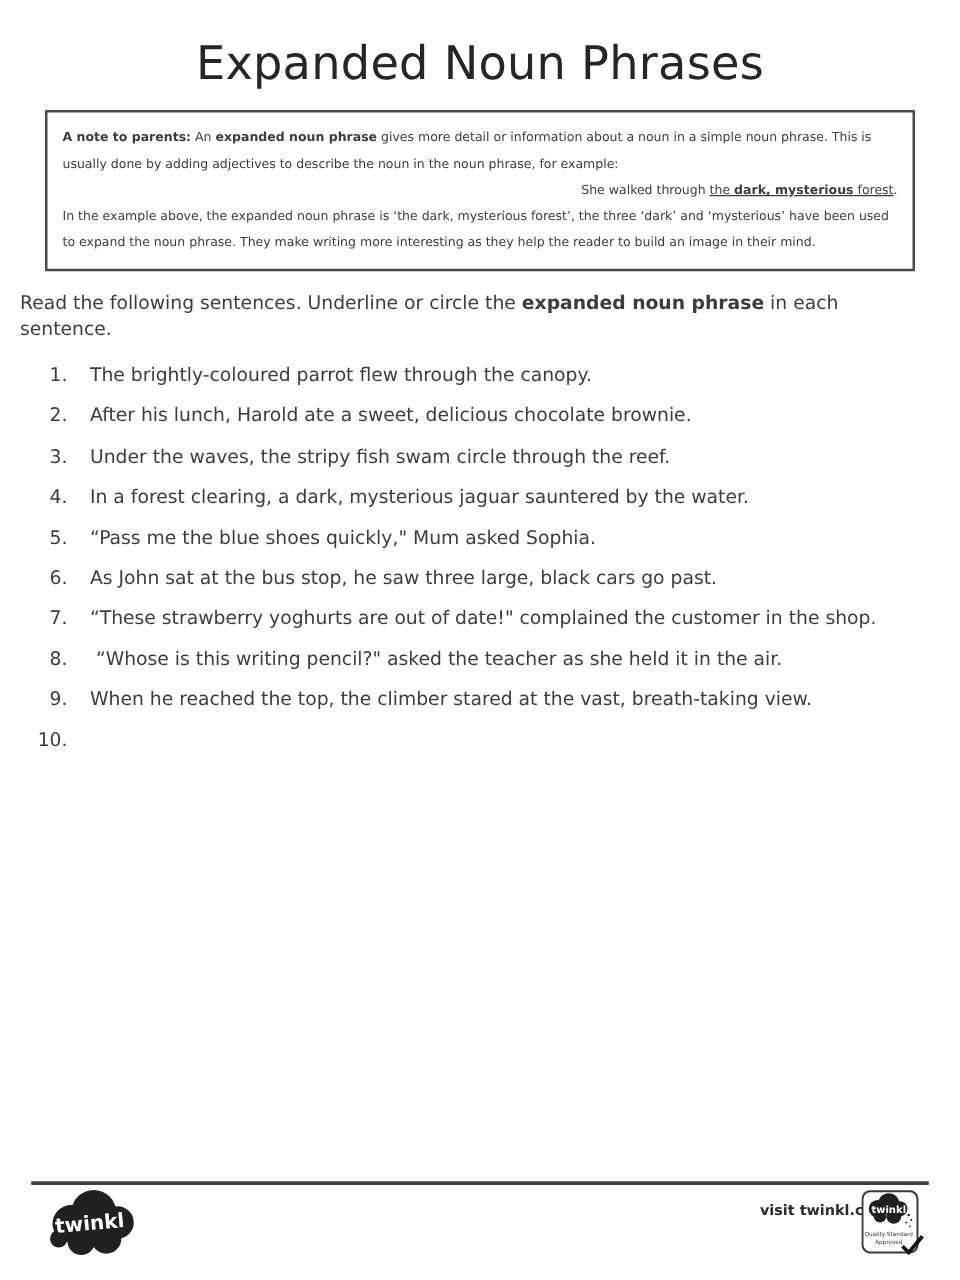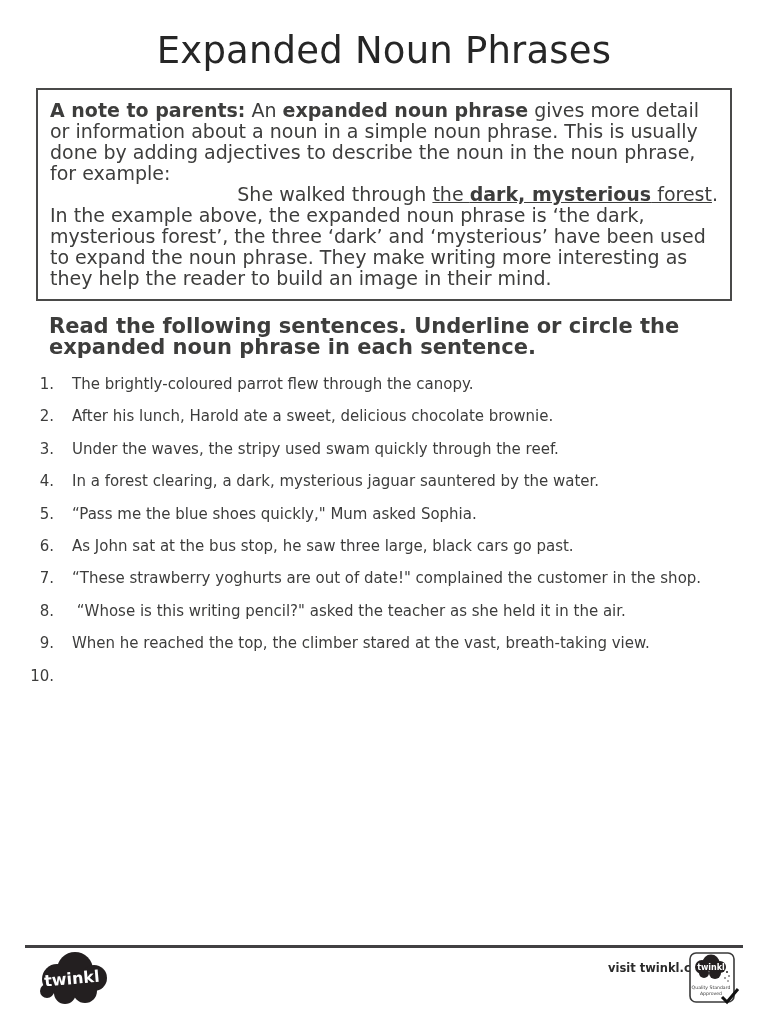--- a/index.html
+++ b/index.html
@@ -17,35 +17,34 @@
     font-size: 37px;
     font-weight: normal;
     color: #262626;
     letter-spacing: 0.2px;
     line-height: 50px;
   }
   .note-box {
     margin: 12px 36px 0 36px;
     border: 2px solid #4a4a49;
     padding: 10px 12px;
-    font-size: 19px;
+    font-size: 10px;
     line-height: 21px;
   }
   .note-box p { margin: 0; }
   .rich { white-space: pre-wrap; }
   .example-line {
     text-align: right;
     margin: 3px 0;
   }
   .u { text-decoration: underline; }
   .instruction {
-    margin: 15px 33px 0 49px;
-    font-size: 21px;
+    margin: 15px 33px 0 16px;
+    font-size: 15px;
     line-height: 21px;
-    font-weight: bold;
   }
   .sentence-list { margin: 16px 0 0 20px; }
   .sentence-row {
     display: flex;
     align-items: flex-start;
     font-size: 15px;
     line-height: 20px;
     margin-bottom: 12.4px;
   }
   .sentence-num { flex: none; width: 34px; text-align: right; }
@@ -83,21 +82,21 @@
   <div class="sentence-row">
       <span class="sentence-num">1.</span>
       <span class="sentence-text">The brightly-coloured parrot flew through the canopy.</span>
     </div>
   <div class="sentence-row">
       <span class="sentence-num">2.</span>
       <span class="sentence-text">After his lunch, Harold ate a sweet, delicious chocolate brownie.</span>
     </div>
   <div class="sentence-row">
       <span class="sentence-num">3.</span>
-      <span class="sentence-text">Under the waves, the stripy used swam quickly through the reef.</span>
+      <span class="sentence-text">Under the waves, the stripy fish swam circle through the reef.</span>
     </div>
   <div class="sentence-row">
       <span class="sentence-num">4.</span>
       <span class="sentence-text">In a forest clearing, a dark, mysterious jaguar sauntered by the water.</span>
     </div>
   <div class="sentence-row">
       <span class="sentence-num">5.</span>
       <span class="sentence-text">“Pass me the blue shoes quickly," Mum asked Sophia.</span>
     </div>
   <div class="sentence-row">

